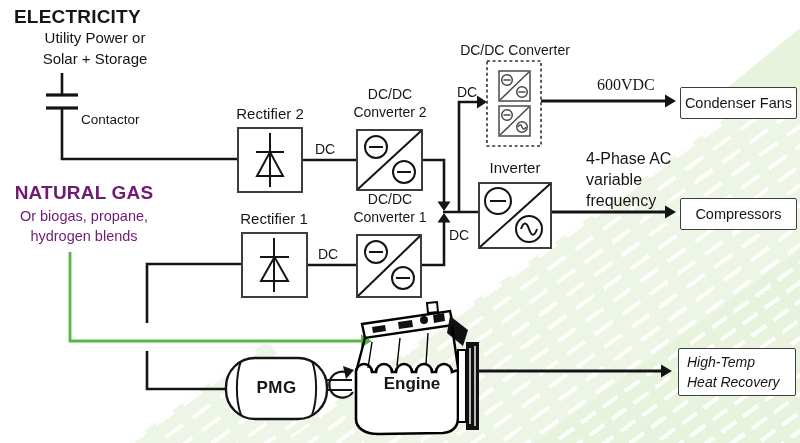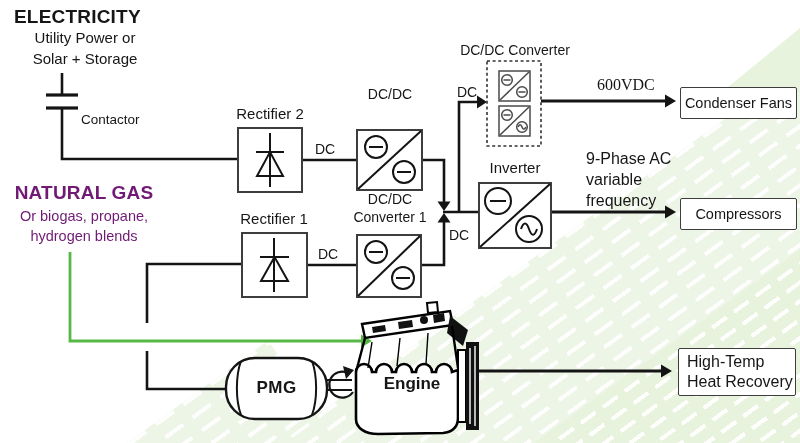--- a/index.html
+++ b/index.html
@@ -177,63 +177,64 @@
       <path d="M356,372 a8,8 0 0 1 16,0 l4,0 a8,8 0 0 1 16,0 l4,0 a8,8 0 0 1 16,0 l4,0 a8,8 0 0 1 16,0 l4,0 a8,8 0 0 1 16,0 l6,-2
                L458,418 C458,428 451,432.5 443,433 L378,434 C365,434 356,428 356,419 Z" fill="#fff" stroke="#000" stroke-width="2.6"></path>
       <path d="M372,342 L368,368 M400,338 L397,366 M428,333 L426,364" stroke="#000" stroke-width="1.4" fill="none"></path>
       <rect x="458" y="350" width="8" height="72" fill="#fff" stroke="#000" stroke-width="2"></rect>
       <rect x="466" y="342" width="13" height="88" fill="#111"></rect>
       <path d="M470,348 V424 M475,346 V426" stroke="#fff" stroke-width="1.4"></path>
     </g>
   </svg>
 
   <div class="abs t-title" style="left:14px;top:6px;">ELECTRICITY</div>
-  <div class="abs ctr" style="left:10px;top:27px;width:150px;font-size:15px;line-height:21px;">
+  <div class="abs ctr" style="left:20px;top:27px;width:150px;font-size:15px;line-height:21px;">
     <div>Utility Power or</div>
     <div>Solar + Storage</div>
   </div>
   <div class="abs" style="left:81px;top:112px;font-size:13.5px;">Contactor</div>
 
   <div class="abs t-title green ctr" style="left:0px;top:182px;width:168px;">NATURAL GAS</div>
   <div class="abs ctr green" style="left:0px;top:206px;width:168px;font-size:14.5px;line-height:20px;">
     <div>Or biogas, propane,</div>
     <div>hydrogen blends</div>
   </div>
 
   <div class="abs ctr lbl" style="left:225px;top:105px;width:90px;font-size:15px;">Rectifier 2</div>
   <div class="abs ctr" style="left:344px;top:85px;width:92px;font-size:14px;line-height:18px;">
     <div>DC/DC</div>
+    <div>Converter 2</div>
   </div>
   <div class="abs ctr lbl" style="left:229px;top:210px;width:90px;font-size:15px;">Rectifier 1</div>
   <div class="abs ctr" style="left:344px;top:190px;width:92px;font-size:14px;line-height:18px;">
     <div>DC/DC</div>
     <div>Converter 1</div>
   </div>
   <div class="abs ctr lbl" style="left:455px;top:41px;width:120px;">DC/DC Converter</div>
   <div class="abs ctr lbl" style="left:479px;top:159px;width:72px;font-size:15px;">Inverter</div>
 
   <div class="abs lbl" style="left:315px;top:140px;">DC</div>
   <div class="abs lbl" style="left:318px;top:245px;">DC</div>
   <div class="abs lbl" style="left:457px;top:83px;">DC</div>
   <div class="abs lbl" style="left:449px;top:226px;">DC</div>
   <div class="abs lbl" style="left:597px;top:76px;font-size:16px;font-family:Liberation Serif, serif;">600VDC</div>
   <div class="abs" style="left:586px;top:148px;font-size:16px;line-height:21px;">
-    <div>9-Phase AC</div>
+    <div>4-Phase AC</div>
     <div>variable</div>
     <div>frequency</div>
   </div>
 
   <div class="loadbox" style="left:680px;top:87px;width:115px;height:30px;">
     <span>Condenser Fans</span>
   </div>
   <div class="loadbox" style="left:680px;top:198px;width:115px;height:30px;">
     <span>Compressors</span>
   </div>
   <div class="loadbox" style="left:678px;top:348px;width:118px;height:48px;justify-content:flex-start;padding-left:8px;box-sizing:border-box;">
-    <div style="font-size:16px;line-height:20px;">
+    <div style="font-size:14px;line-height:20px;font-style:italic;">
       <div>High-Temp</div>
       <div>Heat Recovery</div>
     </div>
   </div>
 
   <div class="abs ctr" style="left:226px;top:358px;width:101px;height:60px;display:flex;align-items:center;justify-content:center;font-size:17px;font-weight:bold;letter-spacing:.5px;">PMG</div>
   <div class="abs ctr" style="left:366px;top:374px;width:92px;font-size:17px;font-weight:bold;">Engine</div>
 
 </div>
 

